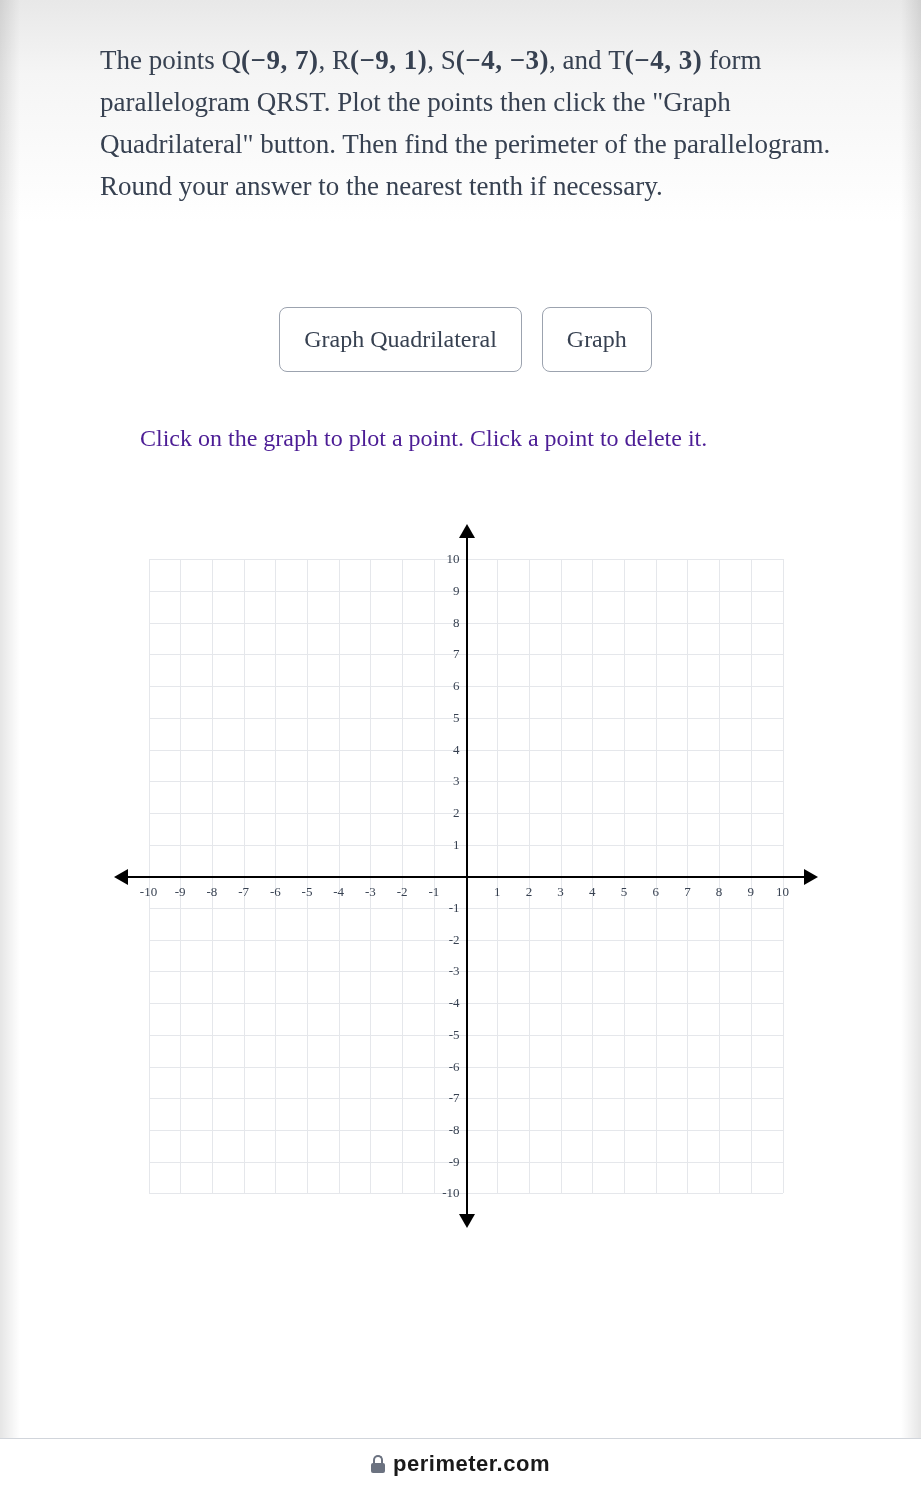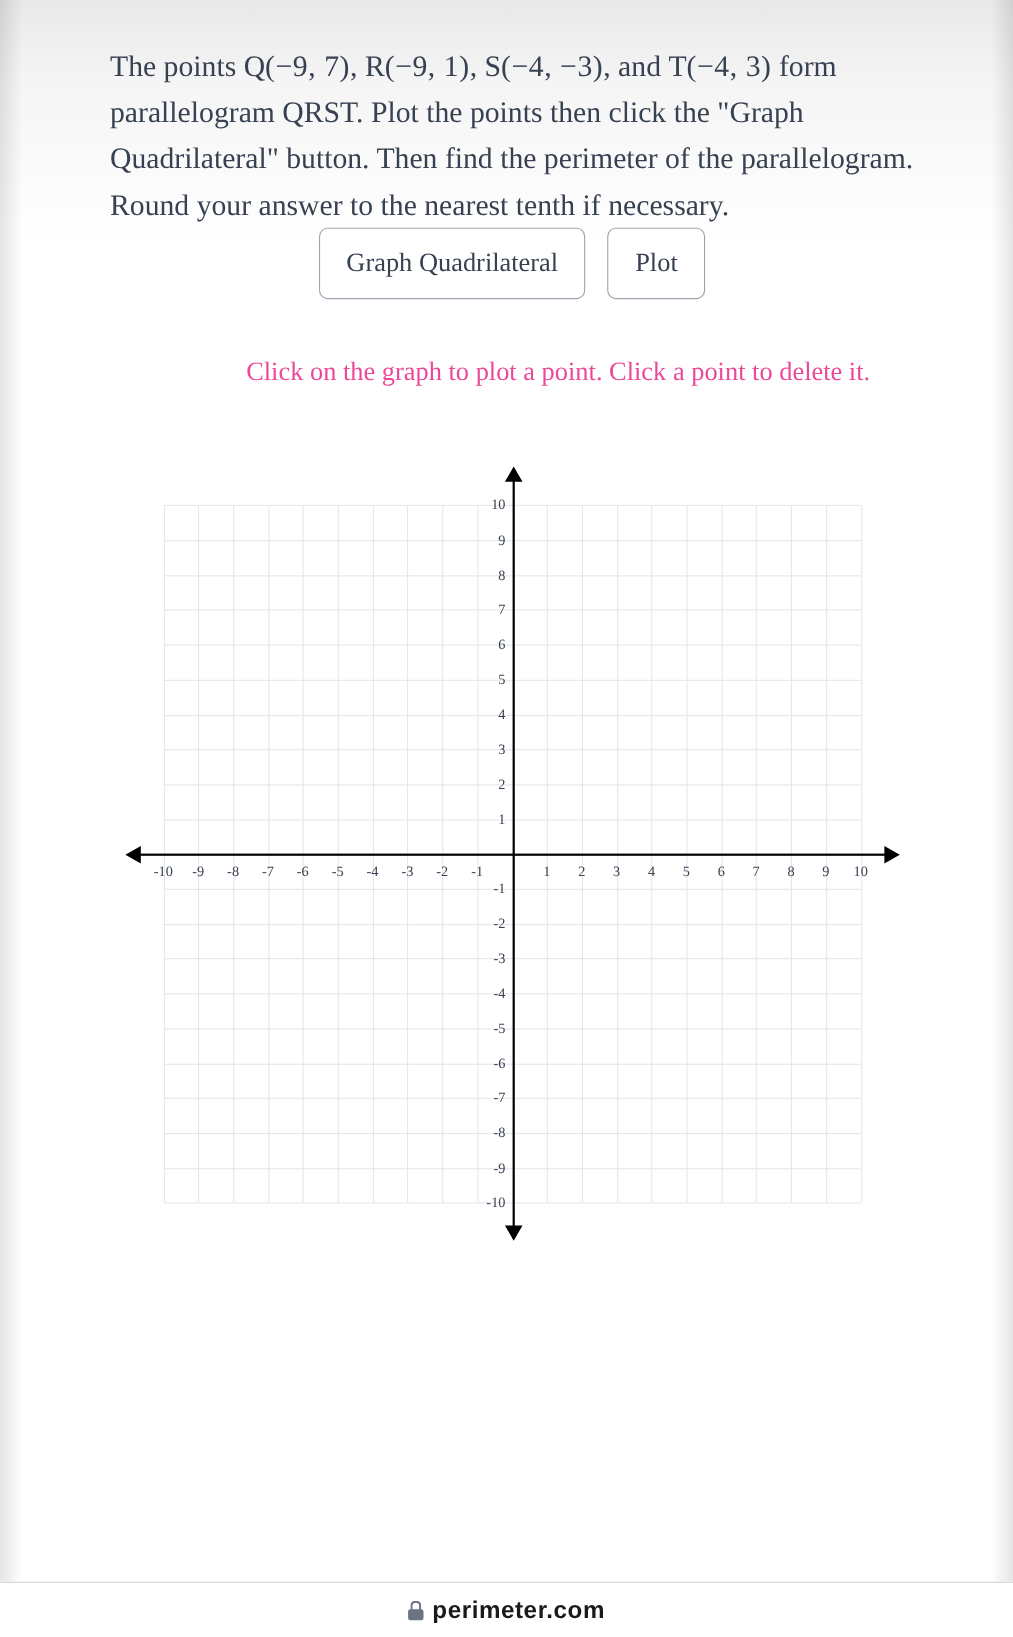--- a/index.html
+++ b/index.html
@@ -20,40 +20,42 @@
     color: #374151;
   }
   .math-point {
     font-family: Georgia, serif;
   }
   .math-point .label {
     font-variant: normal;
   }
   .math-point .coords {
     letter-spacing: 0.5px;
+    font-weight: bold;
   }
   .button-row {
     display: flex;
     justify-content: center;
     gap: 20px;
+    margin-top: 100px;
   }
   .action-btn {
     background: #ffffff;
     border: 1.5px solid #9ca3af;
     border-radius: 8px;
     padding: 18px 24px;
     font-size: 24px;
     font-family: Georgia, 'Times New Roman', serif;
     color: #374151;
     cursor: pointer;
   }
   .instruction {
-    text-align: right;
+    text-align: left;
     font-size: 24px;
-    color: #ec4899;
+    color: #4c1d95;
     margin-top: 48px;
     line-height: 1.5;
     padding: 0 40px;
   }
   .graph-wrap {
     display: flex;
     justify-content: center;
     margin-top: 70px;
   }
   .graph {
@@ -151,21 +153,21 @@
 <div class="side-shadow-right"></div>
 
 <div class="container">
 
   <p class="problem-text">
     <span>The points </span><span class="math-point"><span class="label">Q</span><span class="coords">(−9, 7)</span></span><span>, </span><span class="math-point"><span class="label">R</span><span class="coords">(−9, 1)</span></span><span>, </span><span class="math-point"><span class="label">S</span><span class="coords">(−4, −3)</span></span><span>, </span><span>and </span><span class="math-point"><span class="label">T</span><span class="coords">(−4, 3)</span></span><span> form parallelogram QRST. Plot the points then click the "Graph Quadrilateral" button. Then find the perimeter of the parallelogram. Round your answer to the nearest tenth if necessary.</span>
   </p>
 
   <div class="button-row">
     <button class="action-btn">Graph Quadrilateral</button>
-    <button class="action-btn">Plot</button>
+    <button class="action-btn">Graph</button>
   </div>
 
   <p class="instruction">Click on the graph to plot a point. Click a point to delete it.</p>
 
   <div class="graph-wrap">
     <div class="graph" id="graph">
         <div class="grid-line grid-h" style="top: 667px;"></div>
         <div class="grid-line grid-v" style="left: 667px;"></div>
         <div class="grid-line grid-h" style="top: 635.3px;"></div>
         <div class="grid-line grid-v" style="left: 635.3px;"></div>

